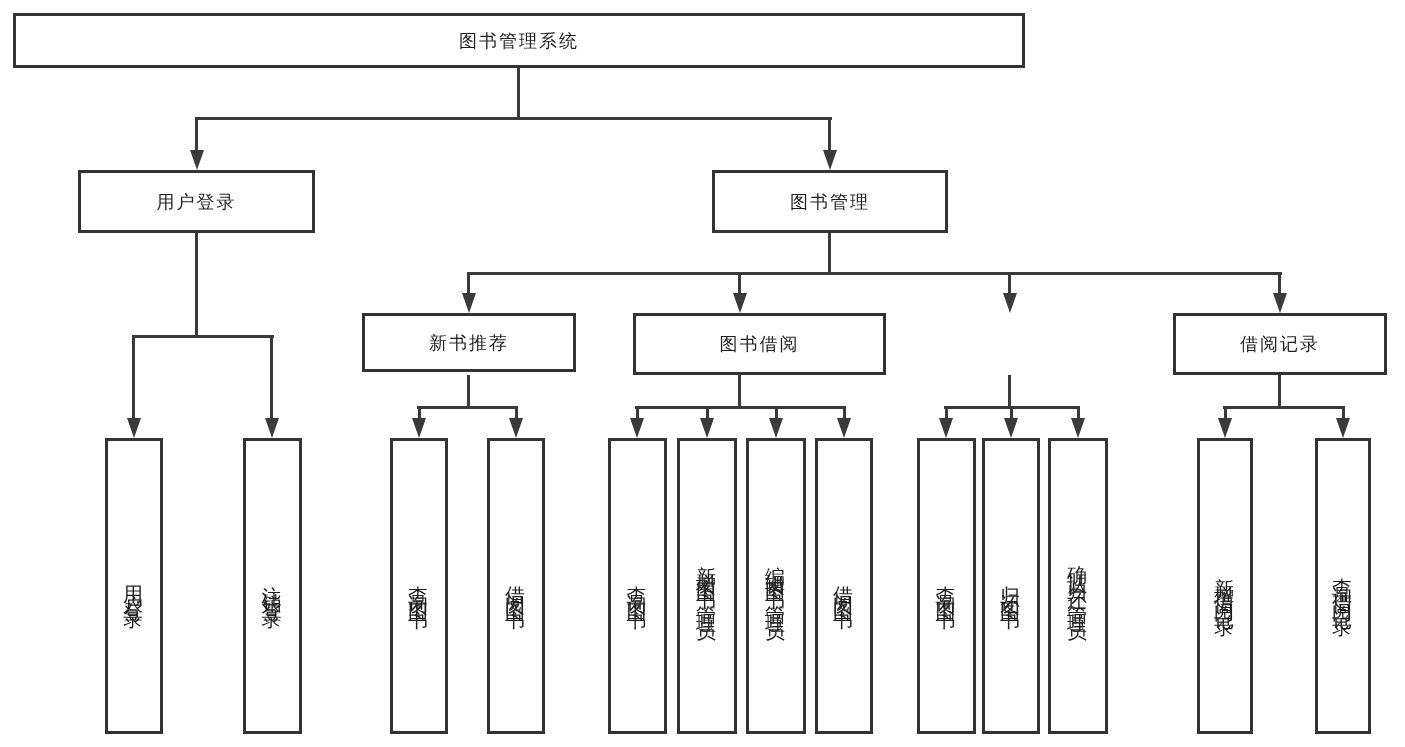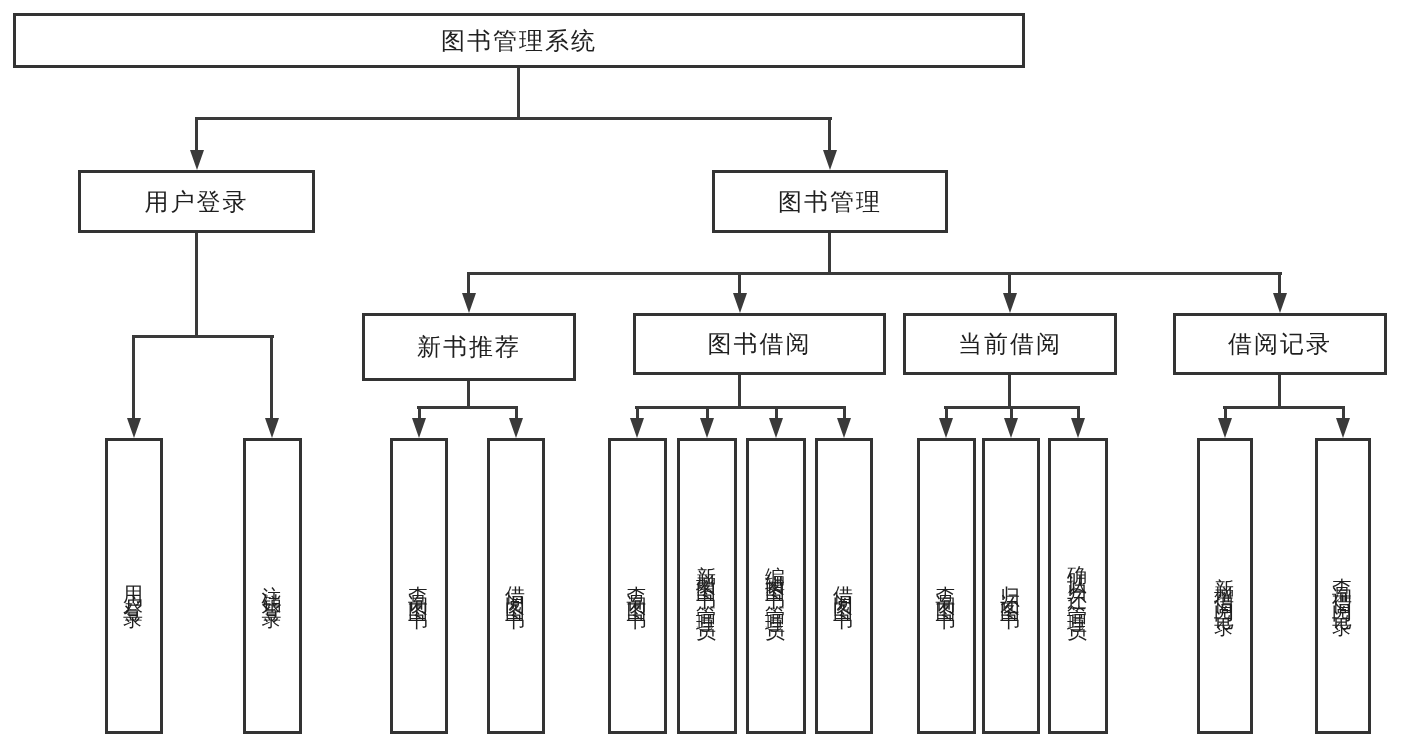--- a/index.html
+++ b/index.html
@@ -6,21 +6,21 @@
   .canvas{
     position:relative;width:1405px;height:747px;background:#ffffff;
     font-family:"Liberation Sans","DejaVu Sans",sans-serif;color:#1f1f1f;
     overflow:hidden;
   }
   .node{
     position:absolute;box-sizing:border-box;background:#ffffff;
     border:3px solid #333333;display:flex;align-items:center;justify-content:center;
     z-index:2;
   }
-  .node span{font-size:24px;color:#1f1f1f;letter-spacing:2px;white-space:nowrap;}
+  .node span{font-size:18px;color:#1f1f1f;letter-spacing:2px;white-space:nowrap;}
   .leaf span{
     writing-mode:vertical-rl;text-orientation:mixed;
     letter-spacing:8px;font-size:20px;white-space:nowrap;
   }
   .vline,.hline{position:absolute;background:#3a3a3a;z-index:1;}
   .vline{width:3px;}
   .hline{height:3px;}
   .arrow{
     position:absolute;width:0;height:0;z-index:1;
     border-left:7px solid transparent;border-right:7px solid transparent;
@@ -41,28 +41,25 @@
     <span>图书管理系统</span>
   </div>
 
   <div class="node" style="left:78px;top:170px;width:237px;height:63px">
     <span>用户登录</span>
   </div>
   <div class="node" style="left:712px;top:170px;width:236px;height:63px">
     <span>图书管理</span>
   </div>
 
-  <div class="node" style="left:362px;top:313px;width:214px;height:68px">
+  <div class="node" style="left:362px;top:313px;width:214px;height:59px">
     <span>新书推荐</span>
   </div>
   <div class="node" style="left:633px;top:313px;width:253px;height:62px">
     <span>图书借阅</span>
-  </div>
-  <div class="node" style="left:903px;top:313px;width:214px;height:62px">
-    <span>当前借阅</span>
   </div>
   <div class="node" style="left:1173px;top:313px;width:214px;height:62px">
     <span>借阅记录</span>
   </div>
 
   <div class="node leaf" style="left:105px;top:438px;width:58px;height:296px">
     <span>用户登录</span>
   </div>
   <div class="node leaf" style="left:243px;top:438px;width:59px;height:296px">
     <span>注销登录</span>

